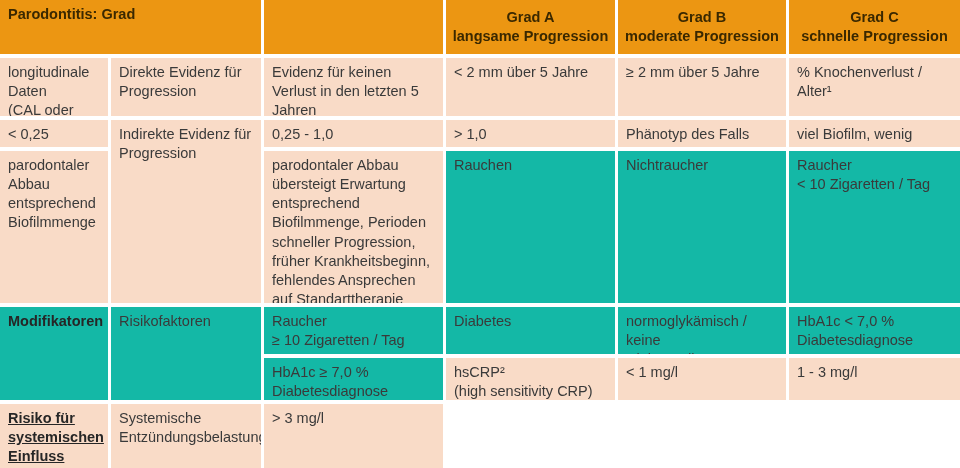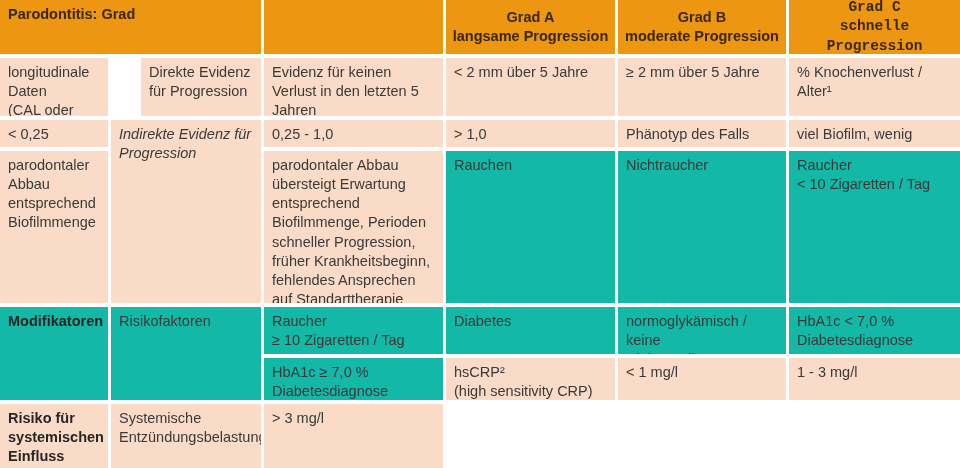--- a/index.html
+++ b/index.html
@@ -31,27 +31,27 @@
   }
   .dark{background:#f9dbc7;}
   .light{background:#14b8a6;}
   .c{text-align:left;}
   .b{font-weight:bold;color:#262626;}
   
   .hdr-title{grid-column:1/3;grid-row:1;}
   .hdr-empty{grid-column:3;grid-row:1;}
   .hdr-a{grid-column:4;grid-row:1;}
   .hdr-b{grid-column:5;grid-row:1;}
-  .hdr-c{grid-column:6;grid-row:1;font-family:Liberation Mono, monospace;}
+  .hdr-c{grid-column:6;grid-row:1;}
   .primary-label{grid-column:1;grid-row:2/5;}
-  .direct-label{grid-column:2;grid-row:2;margin-left:30px;}
-  .indirect-label{grid-column:2;grid-row:3/5;font-style:italic;}
+  .direct-label{grid-column:2;grid-row:2;}
+  .indirect-label{grid-column:2;grid-row:3/5;}
   .mod-label{grid-column:1;grid-row:5/7;}
   .riskfac-label{grid-column:2;grid-row:5/7;}
-  .sys-label{grid-column:1;grid-row:7;}
+  .sys-label{grid-column:1;grid-row:7;text-decoration:underline;}
   .sys-cat{grid-column:2;grid-row:7;}
 </style>
 </head>
 <body>
 
 <div class="table">
 
   <div class="cell hdr hdr-title">Parodontitis: Grad</div>
   <div class="cell hdr hdr-empty"></div>
   <div class="cell hdr grade hdr-a">Grad A

